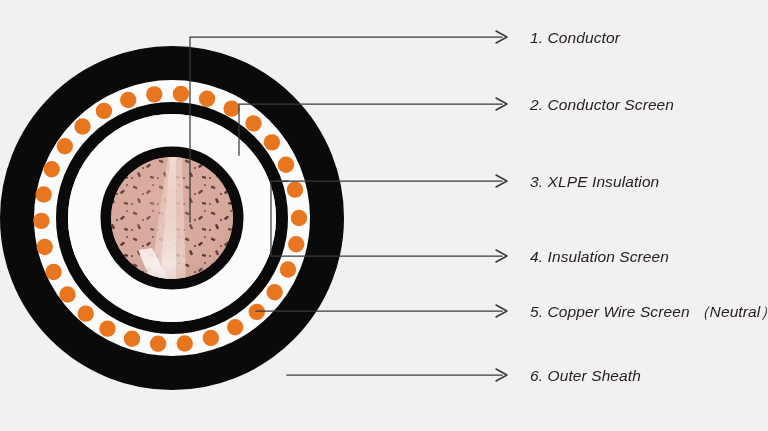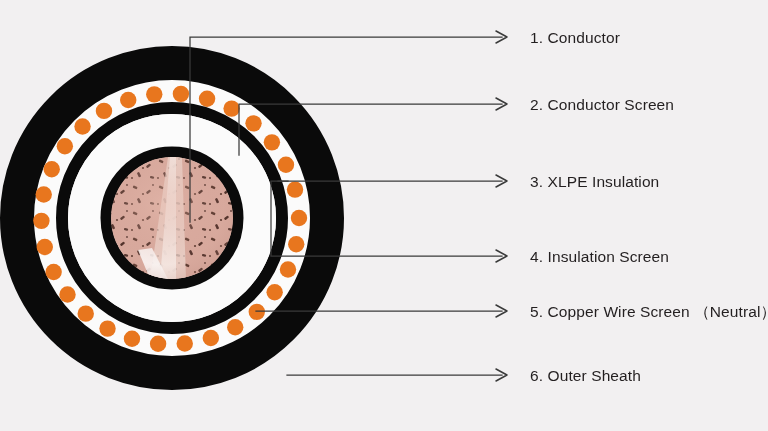--- a/index.html
+++ b/index.html
@@ -12,20 +12,21 @@
     background: #f2f0f1;
     font-family: "Liberation Sans", sans-serif;
     overflow: hidden;
     position: relative;
   }
   #diagram-root {
     position: absolute;
     left: 0; top: 0;
     width: 672px;
     height: 431px;
+    font-style: italic;
   }
   svg.stage {
     display: block;
     width: 768px;
     height: 431px;
   }
   .callout-text {
     font-family: "Liberation Sans", sans-serif;
     font-size: 15.5px;
     fill: #231f20;

